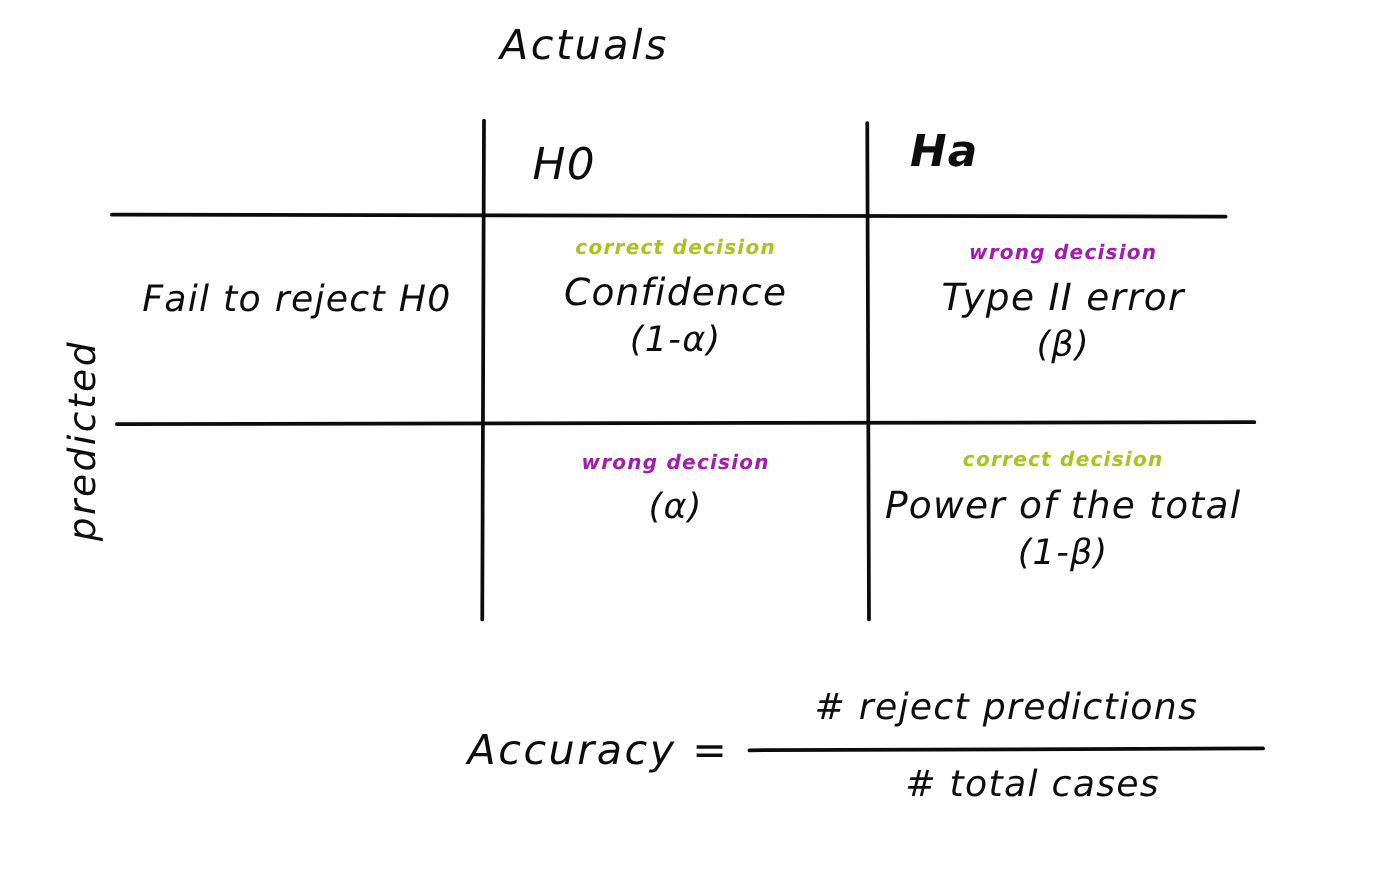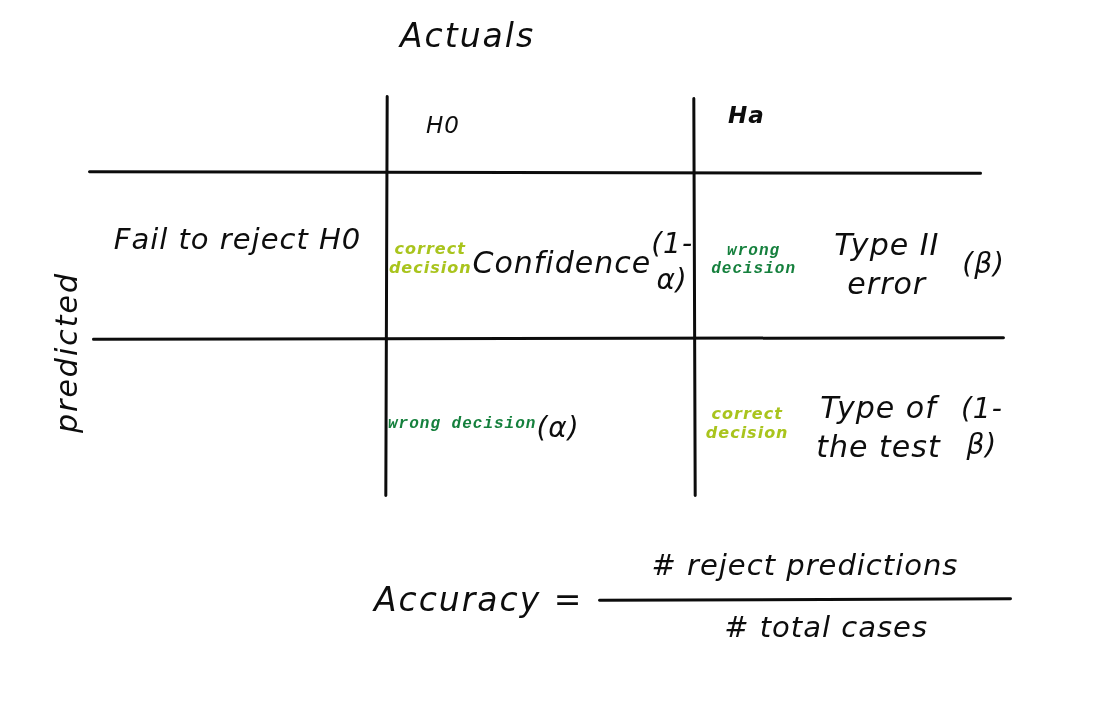--- a/index.html
+++ b/index.html
@@ -23,49 +23,49 @@
   .vline-1 { left: 385px; top: 95px;  height: 402px; transform: rotate(0.2deg); }
   .vline-2 { left: 693px; top: 97px;  height: 400px; transform: rotate(-0.2deg); }
   .hline-1 { left: 88px;  top: 171px; width: 894px; transform: rotate(0.1deg); }
   .hline-2 { left: 92px;  top: 337px; width: 913px; transform: rotate(-0.1deg); }
 
   .title {
     position: absolute; left: 400px; top: 16px;
     font-size: 33px; letter-spacing: 2px;
   }
 
-  .col-header { position: absolute; font-size: 23px; letter-spacing: 1px; }
+  .col-header { position: absolute; font-size: 35px; letter-spacing: 1px; }
   .col-header-h0 { left: 426px; top: 112px; }
   .col-header-ha { left: 728px; top: 102px; font-weight: bold; }
 
   .row-header {
     position: absolute; display: flex; align-items: center; justify-content: center;
     font-size: 29px; letter-spacing: 1px; text-align: center;
   }
   .row-header-0 { left: 90px; top: 174px; width: 295px; height: 130px; }
   .row-header-1 { left: 90px; top: 340px; width: 295px; height: 110px; }
 
   .axis-label {
     position: absolute; left: -14px; top: 335px;
     transform: rotate(-90deg); transform-origin: center;
     font-size: 30px; letter-spacing: 2px;
   }
 
   .cell {
-    position: absolute; display: flex; flex-direction: row;
+    position: absolute; display: flex; flex-direction: column;
     align-items: center; justify-content: flex-start; text-align: center;
   }
   .cell-0 { left: 388px; top: 188px; width: 305px; height: 148px; }
   .cell-1 { left: 696px; top: 192px; width: 309px; height: 144px; }
   .cell-2 { left: 388px; top: 360px; width: 305px; height: 136px; }
   .cell-3 { left: 696px; top: 358px; width: 309px; height: 138px; }
 
   .tag { font-size: 16px; font-weight: bold; letter-spacing: 1px; margin-bottom: 8px; }
   .tag-correct { color: #a9c41d; }
-  .tag-wrong   { color: #15803d; font-family: Liberation Mono, monospace; }
+  .tag-wrong   { color: #a21caf; }
 
   .cell-label  { font-size: 30px; letter-spacing: 1px; line-height: 1.3; }
   .cell-symbol { font-size: 28px; letter-spacing: 1px; line-height: 1.3; }
 
   .formula { position: absolute; left: 0; top: 540px; width: 1108px; height: 140px; }
   .formula-lhs { position: absolute; left: 374px; top: 40px; font-size: 33px; letter-spacing: 2px; }
   .fraction { position: absolute; left: 598px; top: 0; width: 414px; }
   .numerator {
     position: absolute; left: 0; top: 8px; width: 414px;
     text-align: center; font-size: 29px; letter-spacing: 1px;
@@ -108,21 +108,21 @@
     <div class="cell-symbol">(β)</div>
   </div>
 
   <div class="cell cell-2">
     <div class="tag tag-wrong">wrong decision</div>
     <div class="cell-symbol">(α)</div>
   </div>
 
   <div class="cell cell-3">
     <div class="tag tag-correct">correct decision</div>
-    <div class="cell-label">Type of the test</div>
+    <div class="cell-label">Power of the total</div>
     <div class="cell-symbol">(1-β)</div>
   </div>
 
   <div class="formula">
     <div class="formula-lhs">Accuracy =</div>
     <div class="fraction">
       <div class="numerator"># reject predictions</div>
       <div class="fraction-bar"></div>
       <div class="denominator"># total cases</div>
     </div>

